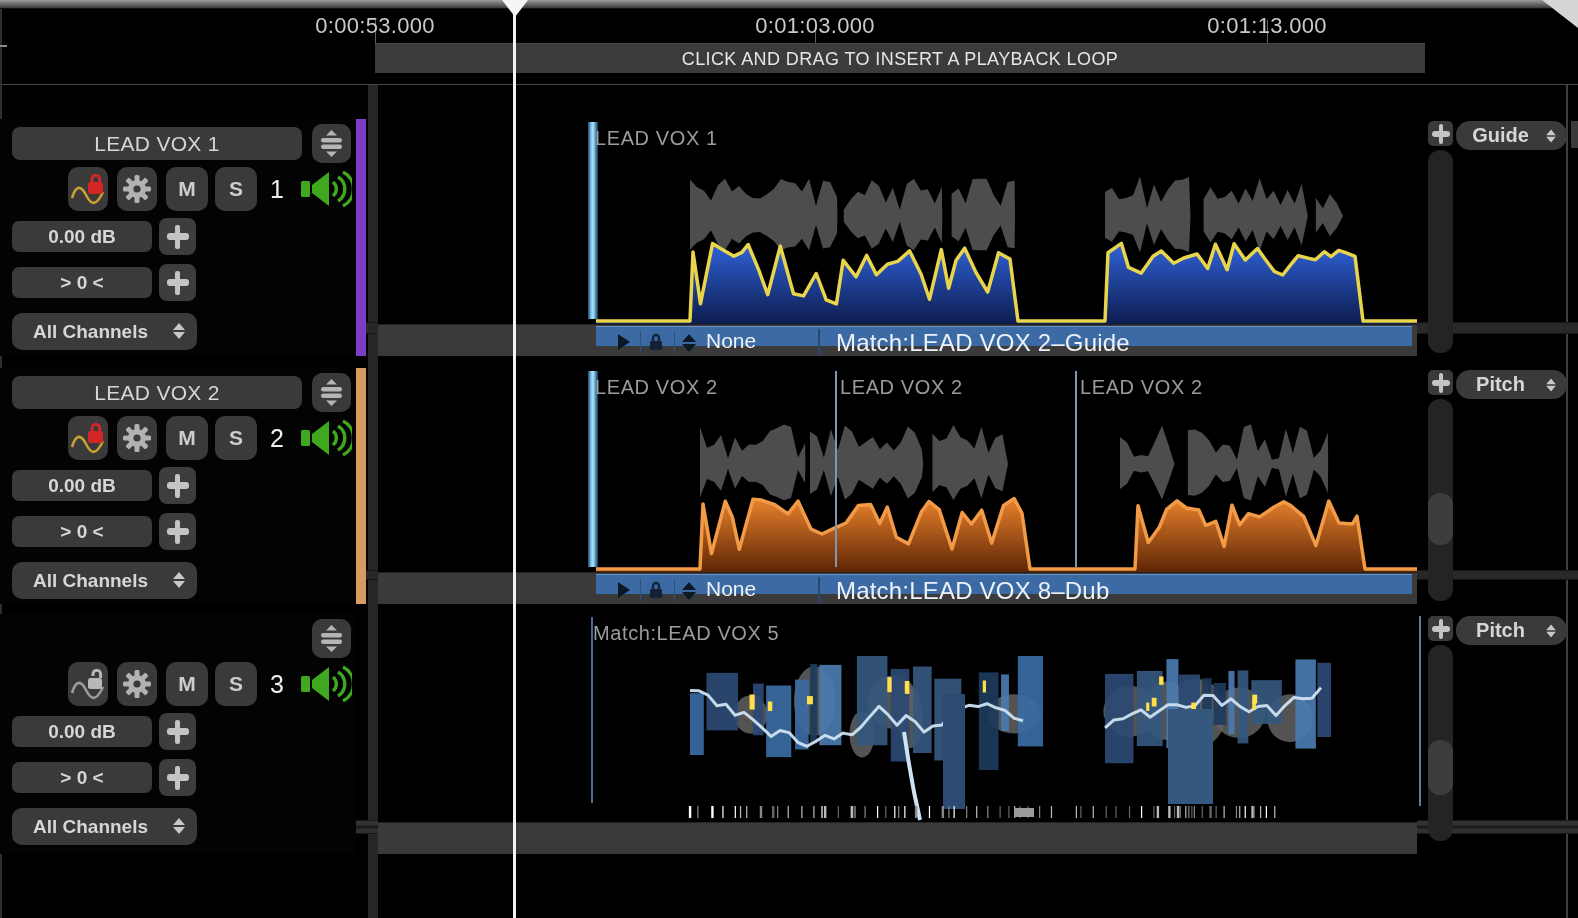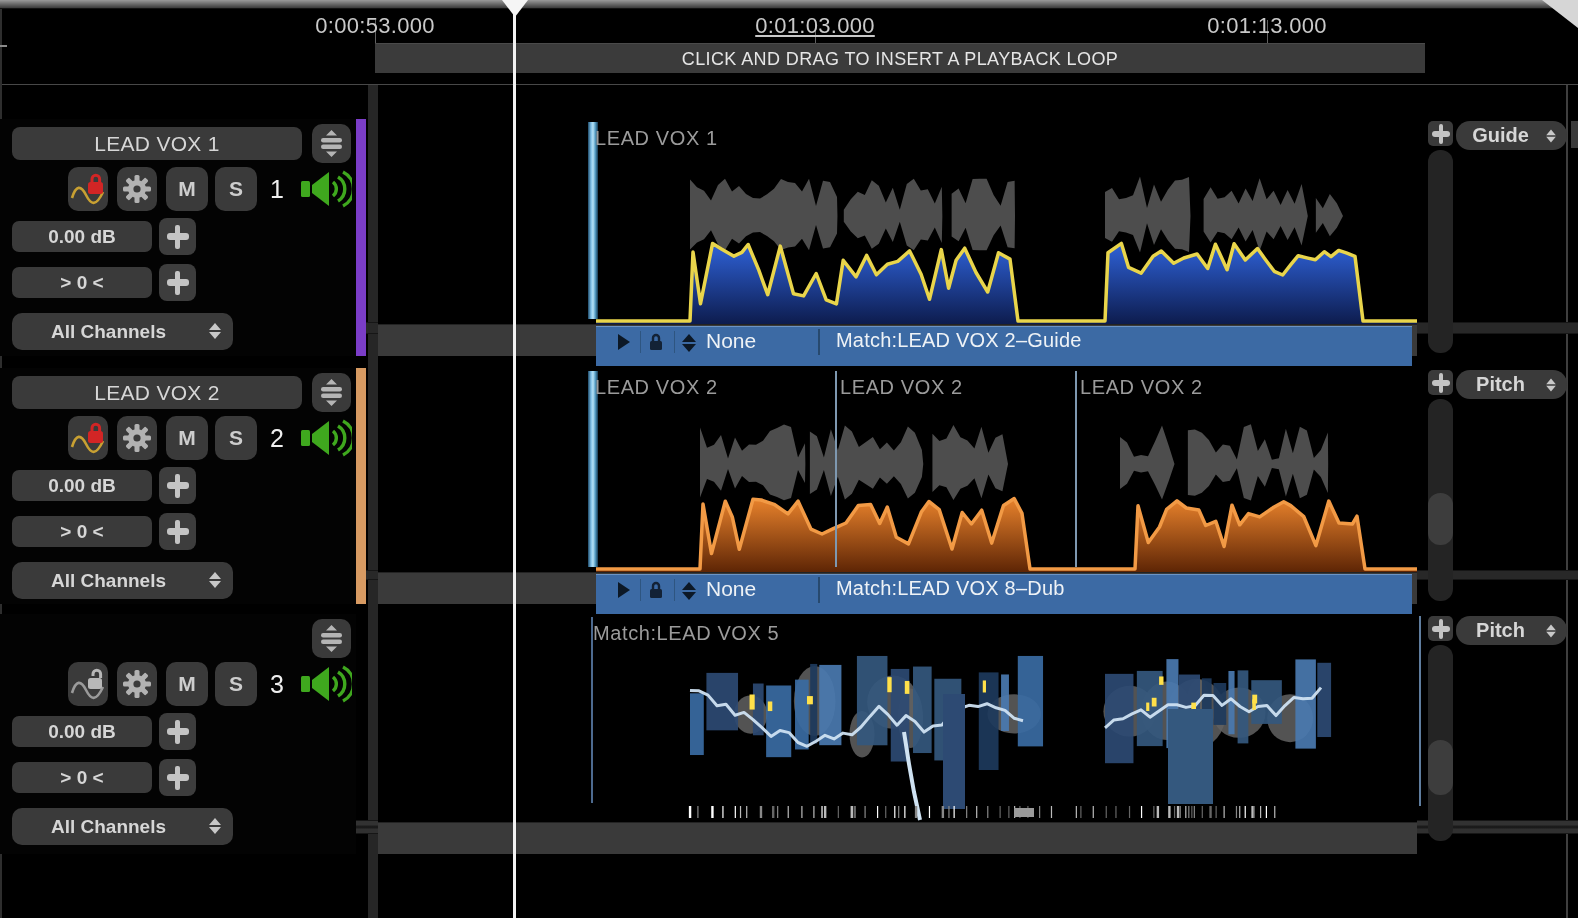--- a/index.html
+++ b/index.html
@@ -7,21 +7,21 @@
     font-family:"Liberation Sans", sans-serif; position:relative; }
   .abs { position:absolute; }
 
   
   .top-grad { left:0; top:0; width:1578px; height:9px;
     background:linear-gradient(#9a9a9a,#3a3a3a); border-bottom:1px solid #111; }
   .corner-tri { right:0; top:0; width:36px; height:28px; background:#d6d6d6;
     clip-path:polygon(0 0,100% 0,100% 100%); z-index:70; }
   .ruler { left:0; top:9px; width:1578px; height:75px; background:#000; }
   .ts { top:13px; transform:translateX(-50%); color:#c9c9c9; font-size:22px; letter-spacing:.3px; }
-  .ts1 { left:375px; } .ts2 { left:815px;text-decoration:underline; } .ts3 { left:1267px; }
+  .ts1 { left:375px; } .ts2 { left:815px; } .ts3 { left:1267px; }
   .tick { top:20px; width:1px; height:32px; background:#8a8a8a; opacity:.7; }
   .tk1 { left:375px; } .tk2 { left:815px; } .tk3 { left:1267px; }
   .loopbar { left:375px; top:43px; width:1050px; height:30px; background:#3b3b3b;
     color:#e6e6e6; font-size:18px; text-align:center; line-height:30px; letter-spacing:.4px;
     border-top:1px solid #4a4a4a; }
   .rowline { left:0; top:84px; width:1578px; height:1px; background:#484848; }
   .left-edge { left:0; top:9px; width:2px; height:909px; background:#2e2e2e; }
   .left-tick { left:0; top:45px; width:7px; height:2px; background:#8a8a8a; }
 
   
@@ -57,56 +57,56 @@
     line-height:31px; border-radius:7px; }
   .align-btn { left:12px; top:148px; width:140px; height:31px; font-size:19px; font-weight:600;
     line-height:31px; border-radius:7px; }
   .plus-btn { width:37px; height:37px; background:#3d3d3d; border-radius:8px; }
   .p1 { left:159px; top:99px; } .p2 { left:159px; top:145px; }
   .plus-glyph { position:absolute; left:50%; top:50%; }
   .plus-glyph::before { content:""; position:absolute; left:-2.5px; top:-12px; width:5px;
     height:24px; background:#c4c4c4; border-radius:2px; }
   .plus-glyph::after { content:""; position:absolute; left:-11px; top:-3.5px; width:22px;
     height:7px; background:#c4c4c4; border-radius:3px; }
-  .chan-btn { left:12px; top:194px; width:221px; height:37px; border-radius:10px;
+  .chan-btn { left:12px; top:194px; width:185px; height:37px; border-radius:10px;
     font-size:19px; font-weight:bold; line-height:37px; padding-right:28px; }
   .updn { position:absolute; width:12px; height:16px; }
   .updn::before { content:""; position:absolute; left:0; top:0; border-left:6px solid transparent;
     border-right:6px solid transparent; border-bottom:7px solid #c8c8c8; }
   .updn::after { content:""; position:absolute; left:0; bottom:0; border-left:6px solid transparent;
     border-right:6px solid transparent; border-top:7px solid #c8c8c8; }
   .chan-arrows { right:12px; top:10px; }
 
   .stripe { left:356px; top:0; width:10px; height:100%; }
   .content { left:378px; top:0; width:1039px; background:#000; overflow:hidden; }
   .clip-label { position:absolute; top:8px; color:#9b9b9b; font-size:20px; letter-spacing:.6px;
     white-space:nowrap; }
   .clipmark { position:absolute; left:210px; top:3px; width:10px;
     background:linear-gradient(90deg,#1c4866,#7fc0e8 30%,#b6e2f6 50%,#57a0c8 72%,#143750); }
   .sep-line { position:absolute; top:3px; width:2px; background:#7e98b0; }
   .thin-mark { position:absolute; left:213px; top:3px; width:2px; background:#4d6a8f; }
 
   .bottombar { left:378px; width:1039px; height:32px; background:#3a3a3a;
     border-top:1px solid #232323; }
-  .process-bar { position:absolute; left:218px; top:1px; width:816px; height:40px;
+  .process-bar { position:absolute; left:218px; top:1px; width:816px; height:20px;
     background:#3c6aa4; border-top:1px solid #6c94c4; }
   .pb-play { position:absolute; left:22px; top:7px; width:0; height:0;
     border-top:8px solid transparent; border-bottom:8px solid transparent;
     border-left:12px solid #0c1826; }
   .pb-sep { position:absolute; top:4px; width:1px; height:22px; background:#2e5580; }
   .pb-s1 { left:44px; } .pb-s2 { left:78px; }
   .pb-lock { position:absolute; left:52px; top:5px; }
   .pb-updn { position:absolute; left:86px; top:7px; width:14px; height:18px; }
   .pb-updn::before { content:""; position:absolute; left:0; top:0; border-left:7px solid transparent;
     border-right:7px solid transparent; border-bottom:8px solid #0c1826; }
   .pb-updn::after { content:""; position:absolute; left:0; bottom:0; border-left:7px solid transparent;
     border-right:7px solid transparent; border-top:8px solid #0c1826; }
   .pb-preset { position:absolute; left:110px; top:2px; color:#eef2f6; font-size:21px; }
   .pb-div { position:absolute; left:222px; top:2px; width:2px; height:26px; background:#27496e; }
-  .pb-match { position:absolute; left:240px; top:2px; color:#eef2f6; font-size:20px;
+  .pb-match { position:absolute; left:240px; top:2px; color:#eef2f6; font-size:24px;
     letter-spacing:.2px; white-space:nowrap; }
 
   .rplus { left:1428px; top:2px; width:25px; height:25px; background:#3a3a3a; border-radius:5px; }
   .rplus .plus-glyph::before { top:-10px; height:20px; width:4px; left:-2px; }
   .rplus .plus-glyph::after { left:-9px; width:18px; height:6px; top:-3px; }
   .sbar { left:1428px; top:31px; width:25px; background:#242424; border-radius:12px; }
   .sb-thumb { position:absolute; left:0; width:25px; background:#3d3d3d; border-radius:12px; }
   .view-dd { left:1456px; top:2px; width:111px; height:29px; border-radius:14px;
     font-size:20px; font-weight:bold; line-height:29px; padding-right:22px; }
   .dd-arrows { right:10px; top:7px; transform:scale(.8); }

